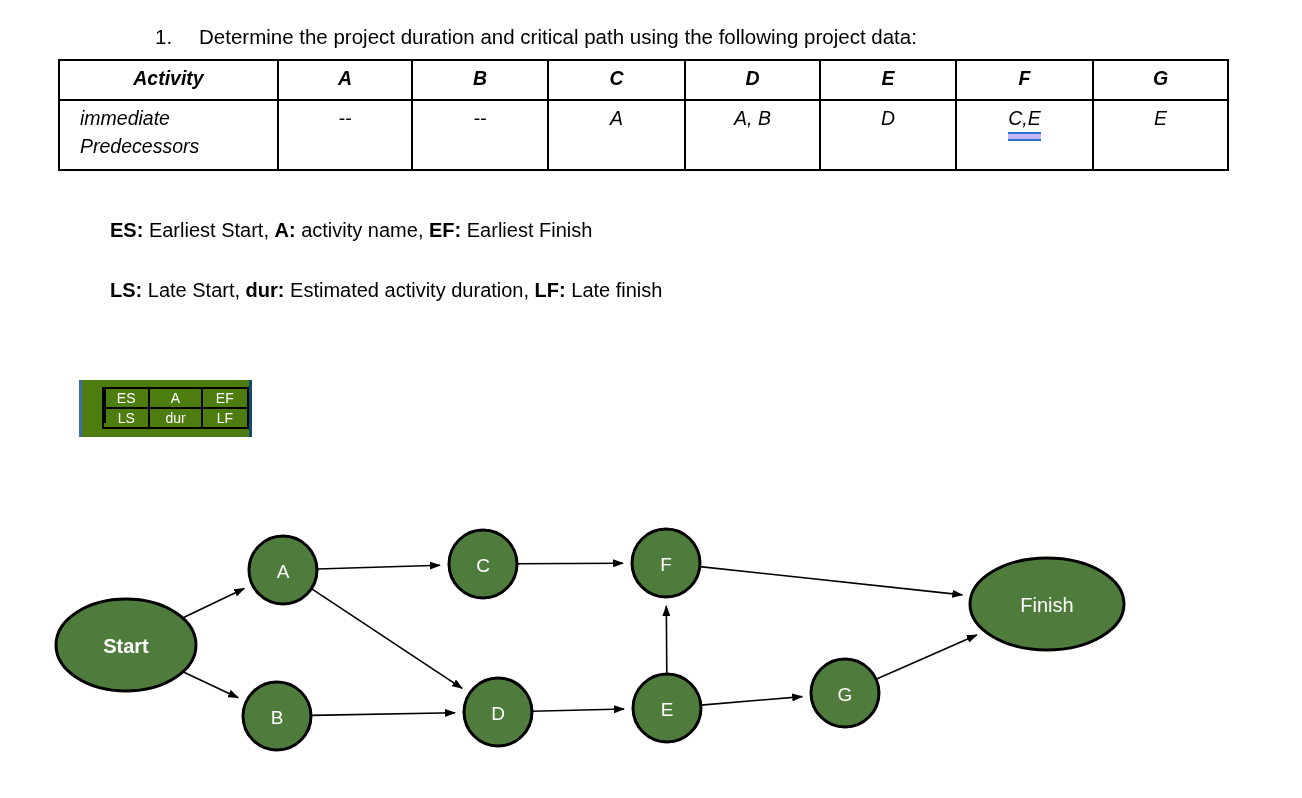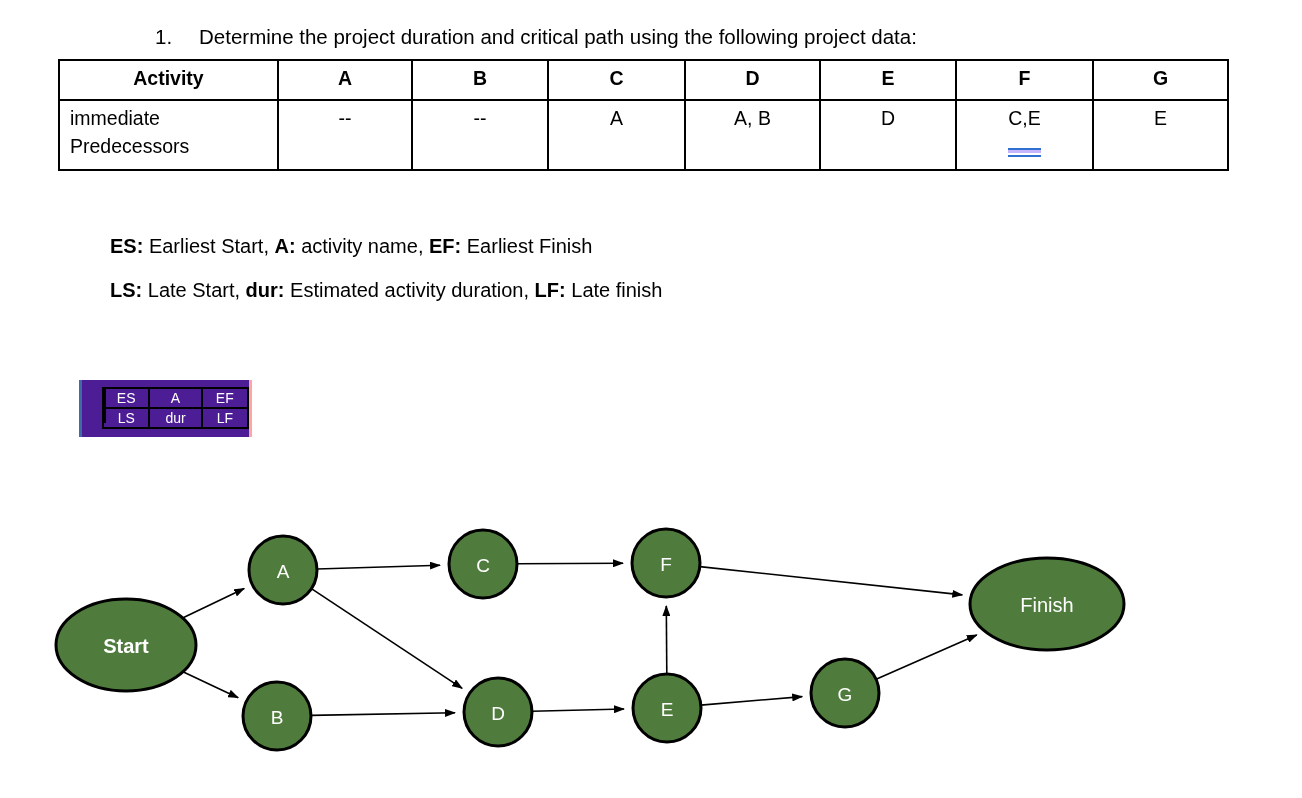--- a/index.html
+++ b/index.html
@@ -34,95 +34,96 @@
 
   
   #activity-table {
     position: absolute;
     left: 58px;
     top: 59px;
     width: 1169px;
     border-collapse: collapse;
     table-layout: fixed;
     font-size: 19.5px;
+    font-style: italic;
   }
   #activity-table td, #activity-table th {
     border: 2px solid #000000;
     padding: 3px 6px;
     vertical-align: top;
     font-weight: normal;
     line-height: 28px;
   }
   #activity-table .hdr-cell {
     font-weight: bold;
     text-align: center;
     height: 34px;
     line-height: 30px;
     padding-top: 2px;
     padding-bottom: 2px;
   }
   #activity-table .row-label {
     text-align: left;
-    padding-left: 10px;
+    padding-left: 20px;
   }
   #activity-table .val-cell {
     text-align: center;
   }
   #activity-table .body-row td {
     height: 62px;
   }
   col.c-label { width: 219px; }
   col.c-a { width: 134px; }
   col.c-b { width: 136px; }
   col.c-c { width: 137px; }
   col.c-d { width: 135px; }
   col.c-e { width: 136px; }
   col.c-f { width: 137px; }
   col.c-g { width: 135px; }
 
   
   .misspell {
     position: relative;
     display: inline-block;
-    border-bottom: 4px solid #c4b5fd;
-    padding-bottom: 17px;
+    border-bottom: 8px solid #c4b5fd;
+    padding-bottom: 1px;
   }
   .misspell::after {
     content: "";
     position: absolute;
     left: 0;
     right: 0;
     bottom: -8px;
     height: 5px;
     border-top: 2px solid #2f6fd0;
     border-bottom: 2px solid #2f6fd0;
   }
 
   
   .legend-line {
     position: absolute;
     left: 110px;
     font-size: 20px;
     line-height: 28px;
     white-space: nowrap;
   }
-  #legend-line-1 { top: 232px; }
+  #legend-line-1 { top: 216px; }
   #legend-line-2 { top: 276px; }
   .legend-line b { font-weight: bold; }
 
   
   #key-box {
     position: absolute;
     left: 79px;
     top: 380px;
     width: 173px;
     height: 57px;
-    background: #4c1d95;
+    background: #4d7c0f;
     border-left: 3px solid #3f6ba8;
-    border-right: 3px solid #fca5a5;
+    border-right: 3px solid #0c4a6e;
     box-sizing: border-box;
   }
   #key-grid {
     position: absolute;
     left: 20px;
     top: 7px;
     border-collapse: collapse;
     table-layout: fixed;
   }
   #key-grid td {

